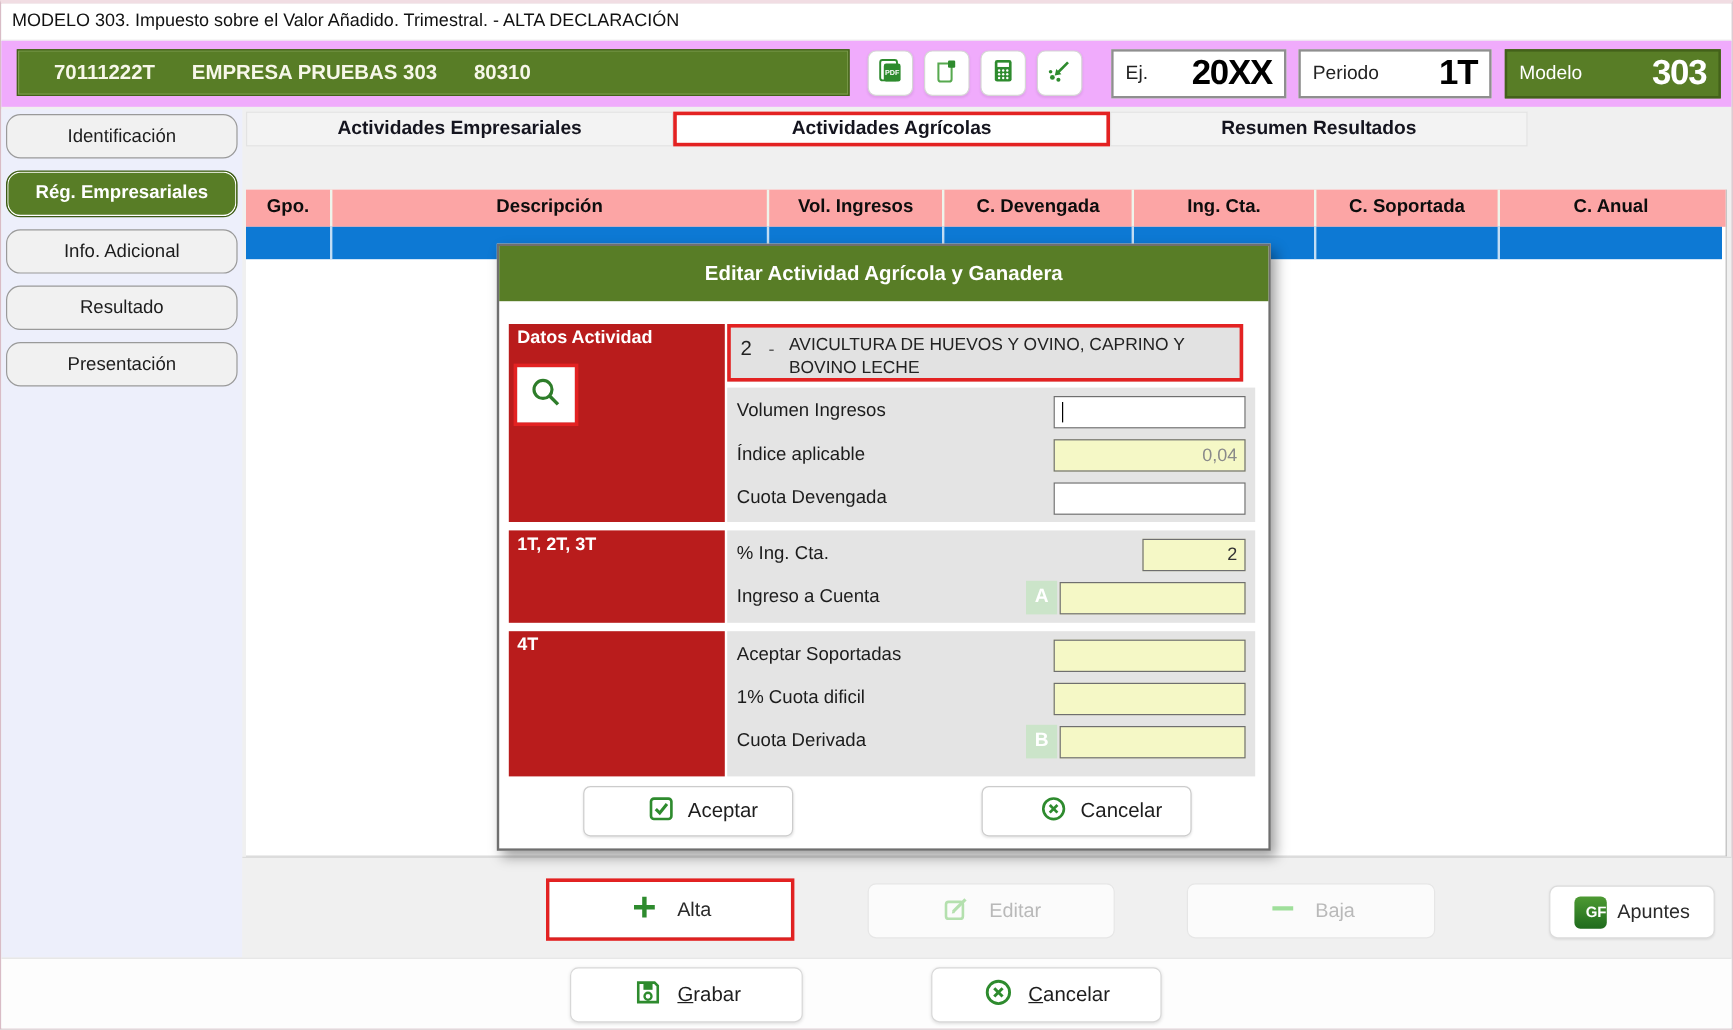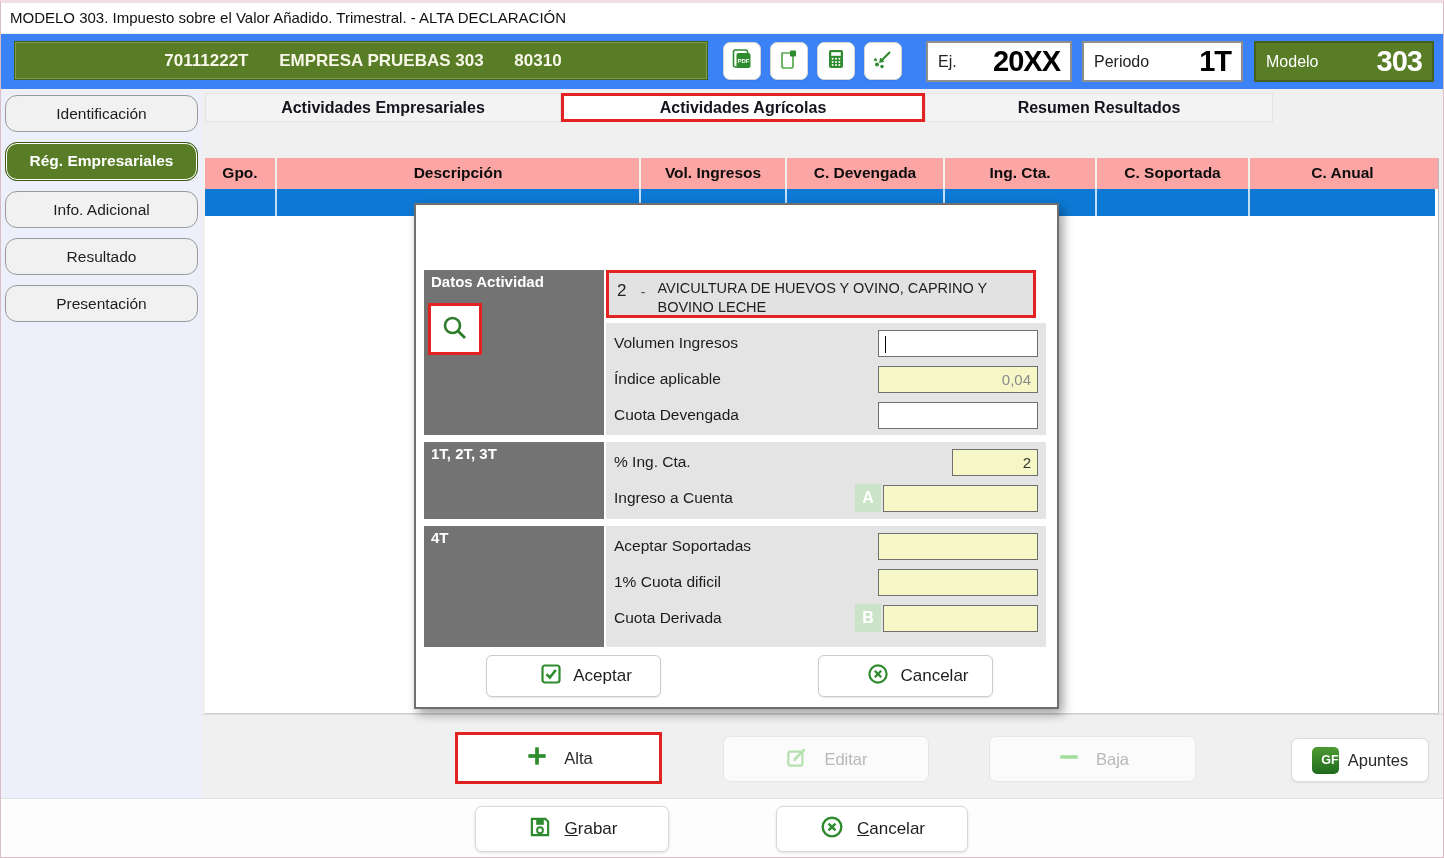--- a/index.html
+++ b/index.html
@@ -5,21 +5,21 @@
   * { margin:0; padding:0; box-sizing:border-box; }
   html,body { width:1444px; height:858px; font-family:"Liberation Sans", sans-serif; background:#d8d8d8; }
   #window { position:relative; width:1444px; height:858px; background:#f0f0f0; overflow:hidden;
             border:1px solid #d9bcc6; border-top:3px solid #f1dde3; }
 
   
   .titlebar { position:absolute; left:0; top:0; width:100%; height:31px; background:#fff;
               font-size:15px; color:#111; line-height:30px; padding-left:9px; border-bottom:1px solid #ececec; }
 
   
-  .header { position:absolute; left:0; top:31px; width:100%; height:55px; background:#3b82f6;text-align:center; }
+  .header { position:absolute; left:0; top:31px; width:100%; height:55px; background:#f0abfc; }
   .company-bar { position:absolute; left:13px; top:7px; width:694px; height:39px; background:#587d26;
                  border:1px solid #43611a; box-shadow:inset 0 0 0 1px #7d9c4e; color:#f7f7e9; font-weight:bold;
                  font-size:17px; line-height:37px; padding-left:30px; }
   .company-bar span { margin-right:26px; }
   .toolbar { position:absolute; left:722px; top:8px; display:flex; gap:9px; }
   .tool-btn { width:38px; height:38px; background:#fff; border:1px solid #d6d6d6; border-radius:7px;
               display:flex; align-items:center; justify-content:center; box-shadow:0 1px 2px rgba(0,0,0,.07); }
   .info-box { position:absolute; top:7px; height:41px; background:#fff; border:2px solid #8f8f8f;
               display:flex; align-items:center; padding:0 10px; }
   .info-box .lbl { font-size:16px; color:#222; margin-right:10px; }
@@ -54,21 +54,21 @@
                        border-right:2px solid #eef4ec; }
   .sel-row { display:flex; height:27px; }
   .sel-row .cell { background:#0d79d4; border-right:2px solid rgba(255,255,255,.75); }
   .c0{width:72px;} .c1{width:364px;} .c2{width:146px;} .c3{width:158px;} .c4{width:152px;} .c5{width:153px;} .c6{width:185px; border-right:none!important;}
 
   
   .modal { position:absolute; left:413px; top:200px; width:645px; height:506px; background:#fff;
            border:2px solid #6f6f6f; box-shadow:4px 5px 10px rgba(0,0,0,.38); z-index:10; }
   .modal-header { height:46px; background:#587d26; color:#fff; font-weight:bold; font-size:17px;
                   text-align:center; line-height:46px; }
-  .gpanel { position:absolute; background:#737373; color:#fff; font-weight:bold; font-size:15px;
+  .gpanel { position:absolute; background:#b91c1c; color:#fff; font-weight:bold; font-size:15px;
             padding:3px 7px; }
   .graypanel { position:absolute; background:#e4e4e4; padding:6px 8px; }
   .desc-box { position:absolute; left:190px; top:65px; width:430px; height:48px; background:#e2e2e2;
               border:3px solid #e32222; display:flex; align-items:flex-start; padding:4px 8px; overflow:hidden; }
   .desc-box .code { font-size:17px; color:#222; margin-right:14px; margin-top:4px; }
   .desc-box .dash { font-size:15px; color:#555; margin-right:12px; margin-top:6px; }
   .desc-box .desc { font-size:14.5px; color:#222; line-height:19px; padding-top:2px; }
   .frow { display:flex; align-items:center; height:28px; margin-bottom:8px; }
   .frow .flabel { font-size:15.5px; color:#1c1c1c; }
   .frow .fspacer { flex:1; }
@@ -215,20 +215,21 @@
       <div class="cell c1"></div>
       <div class="cell c2"></div>
       <div class="cell c3"></div>
       <div class="cell c4"></div>
       <div class="cell c5"></div>
       <div class="cell c6"></div>
     </div>
   </div>
 
   <div class="modal">
+    <div class="modal-header">Editar Actividad Agrícola y Ganadera</div>
 
     <div class="gpanel" style="left:8px; top:65px; width:180px; height:165px;">
       <span>Datos Actividad</span>
       <div class="lens-wrap">
         <div class="lens-btn">
           <span>
             <svg width="30" height="30" viewBox="0 0 24 24" fill="none">
               <circle cx="10" cy="10" r="6" stroke="#2e7d2a" stroke-width="2.1"></circle>
               <line x1="14.6" y1="14.6" x2="20" y2="20" stroke="#2e7d2a" stroke-width="2.3"></line>
             </svg>

